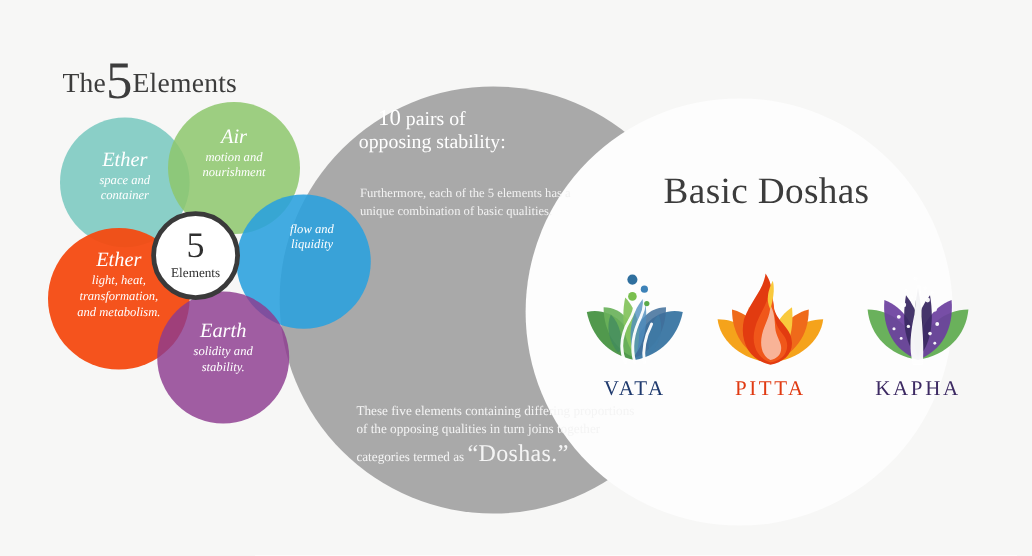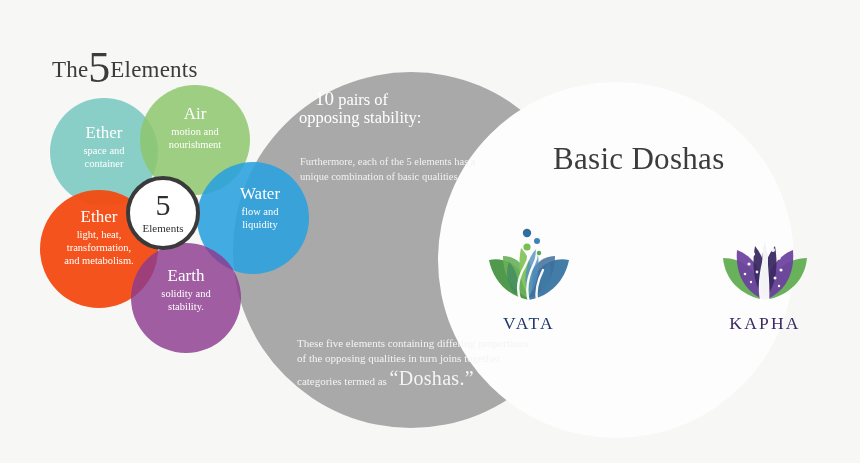--- a/index.html
+++ b/index.html
@@ -67,20 +67,21 @@
   }
   .elem .desc {
     font-size: 10.5px;
     line-height: 1.25;
     display: block;
   }
   .elem-inner {
     position: absolute;
     left: 0;
     right: 0;
+    font-style: italic;
   }
 
   #elem-ether {
     left: 50px; top: 98px; width: 108px; height: 108px;
     background: rgba(110,196,188,.80);
   }
   #elem-ether .elem-inner { top: 26px; }
 
   #elem-air {
     left: 140px; top: 85px; width: 110px; height: 110px;
@@ -244,21 +245,20 @@
 
   <div class="elem" id="elem-air">
     <div class="elem-inner">
       <span class="name">Air</span>
       <span class="desc">motion and<br>nourishment</span>
     </div>
   </div>
 
   <div class="elem" id="elem-water">
     <div class="elem-inner">
-      <span class="name">Water</span>
       <span class="desc">flow and<br>liquidity</span>
     </div>
   </div>
 
   <div class="elem" id="elem-fire">
     <div class="elem-inner">
       <span class="name">Ether</span>
       <span class="desc">light, heat,<br>transformation,<br>and metabolism.</span>
     </div>
   </div>
@@ -307,20 +307,37 @@
         <path d="M60 80 C58 68 62 56 66 48"></path>
       </g>
       <circle cx="50" cy="11" r="4.2" fill="#2f6f9e"></circle>
       <circle cx="60" cy="19" r="3" fill="#3d82b8"></circle>
       <circle cx="50" cy="25" r="3.6" fill="#79bf4e"></circle>
       <circle cx="62" cy="31" r="2.2" fill="#5aa94a"></circle>
     </svg>
     <span class="dlabel" style="color:#1f3a6e">VATA</span>
   </div>
 
+  <div class="dosha" id="dosha-pitta">
+    <svg class="art" viewBox="0 0 104 88">
+      <g>
+        <path d="M52 80 C28 78 10 62 8 44 C26 44 42 56 50 72 Z" fill="#f5a31b"></path>
+        <path d="M52 80 C76 78 94 62 96 44 C78 44 62 56 54 72 Z" fill="#f5a31b"></path>
+        <path d="M52 80 C32 74 20 58 20 36 C36 40 48 54 52 72 Z" fill="#ef6a1a"></path>
+        <path d="M52 80 C72 74 84 58 84 36 C68 40 56 54 52 72 Z" fill="#ef6a1a"></path>
+        <path d="M52 80 C38 72 32 56 34 34 C46 42 54 58 54 74 Z" fill="#f9c93c"></path>
+        <path d="M52 80 C66 72 72 56 70 34 C58 42 50 58 50 74 Z" fill="#f9c93c"></path>
+        <path d="M52 82 C34 78 26 62 30 44 C36 28 46 20 48 6 C56 18 52 28 56 38 C60 48 70 52 70 64 C70 74 62 80 52 82 Z" fill="#e23b10"></path>
+        <path d="M52 80 C40 76 36 64 39 52 C42 40 50 32 51 20 C57 30 54 40 57 48 C60 56 66 58 66 66 C66 74 60 79 52 80 Z" fill="#f0571a"></path>
+        <path d="M52 78 C45 75 43 66 45 57 C47 48 52 42 52 32 C57 42 55 50 57 56 C59 62 61 64 61 68 C61 74 57 77 52 78 Z" fill="#ffffff" opacity=".55"></path>
+        <path d="M52 36 C48 28 50 20 54 12 C56 20 54 28 52 36 Z" fill="#f9c93c"></path>
+      </g>
+    </svg>
+    <span class="dlabel" style="color:#e03a12">PITTA</span>
+  </div>
 
   <div class="dosha" id="dosha-kapha">
     <svg class="art" viewBox="0 0 104 88">
       <g>
         <path d="M52 78 C28 74 12 58 10 36 C30 36 46 50 52 70 Z" fill="#5aa94a" opacity=".9"></path>
         <path d="M52 78 C76 74 92 58 94 36 C74 36 58 50 52 70 Z" fill="#5aa94a" opacity=".9"></path>
         <path d="M52 78 C32 70 22 52 24 28 C40 34 50 50 54 70 Z" fill="#6b3f9e" opacity=".92"></path>
         <path d="M52 78 C72 70 82 52 80 28 C64 34 54 50 50 70 Z" fill="#6b3f9e" opacity=".92"></path>
         <path d="M52 76 C42 66 38 48 42 24 C52 36 56 54 54 72 Z" fill="#3b2a63" opacity=".95"></path>
         <path d="M52 76 C62 66 66 48 62 24 C52 36 48 54 50 72 Z" fill="#3b2a63" opacity=".95"></path>

